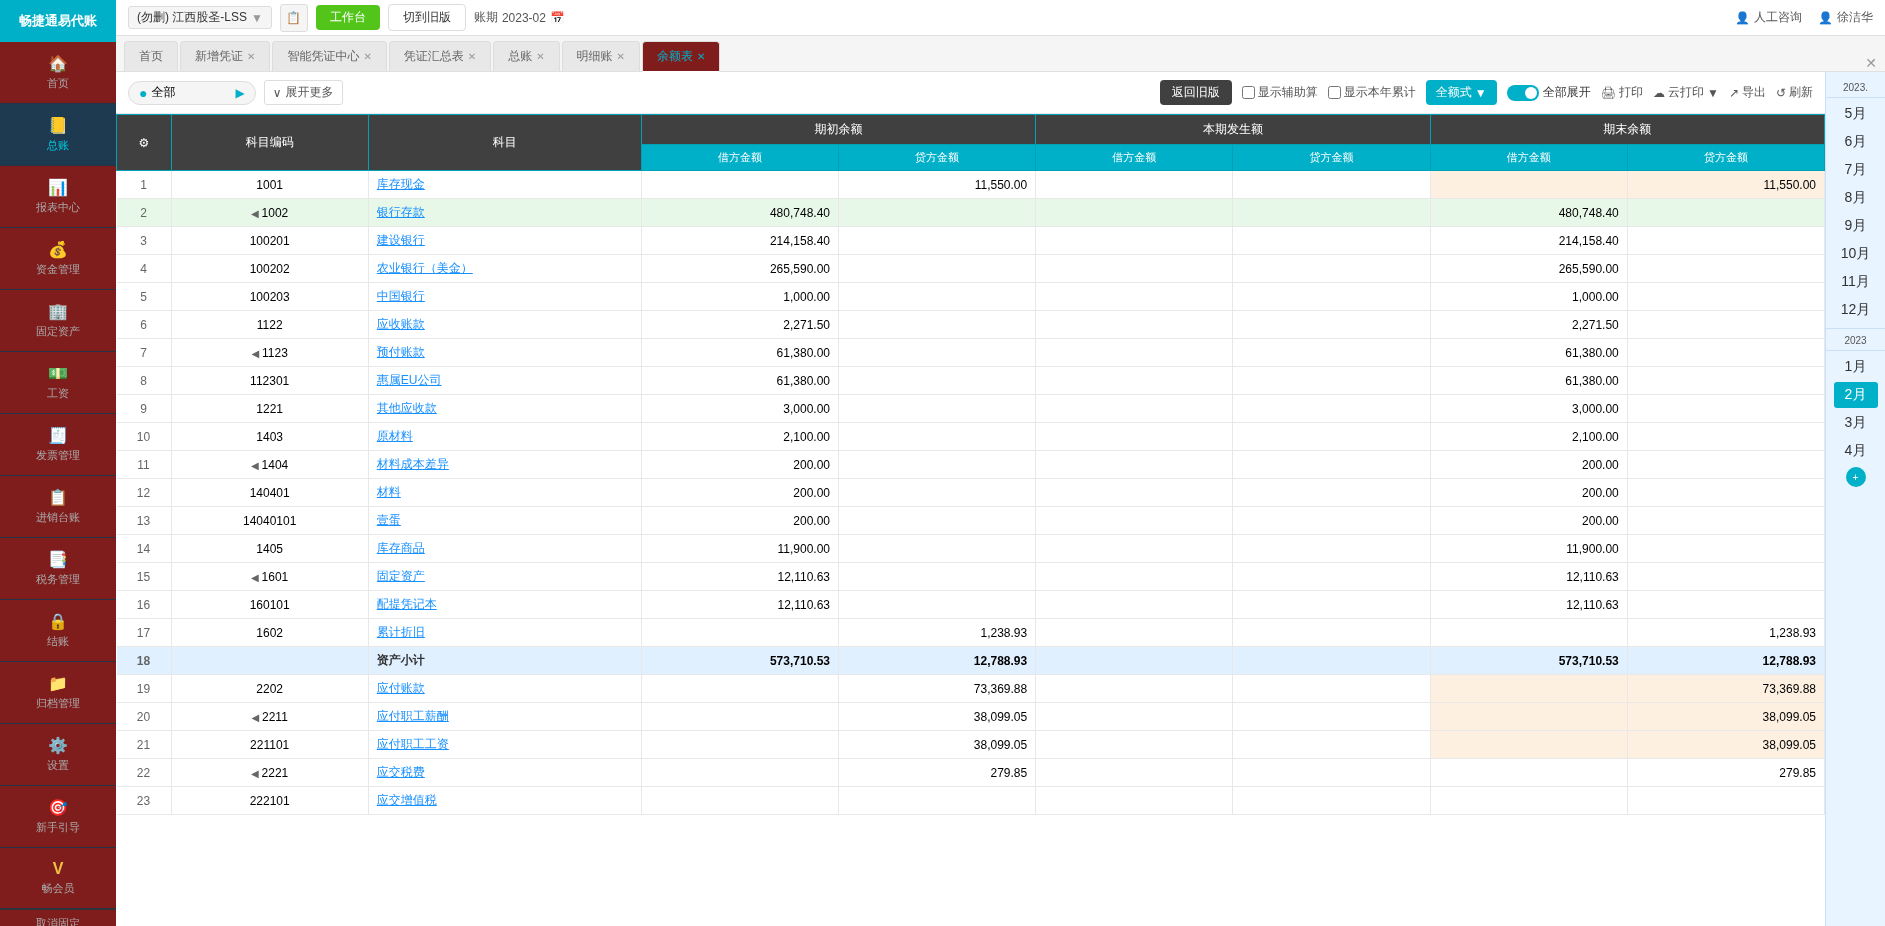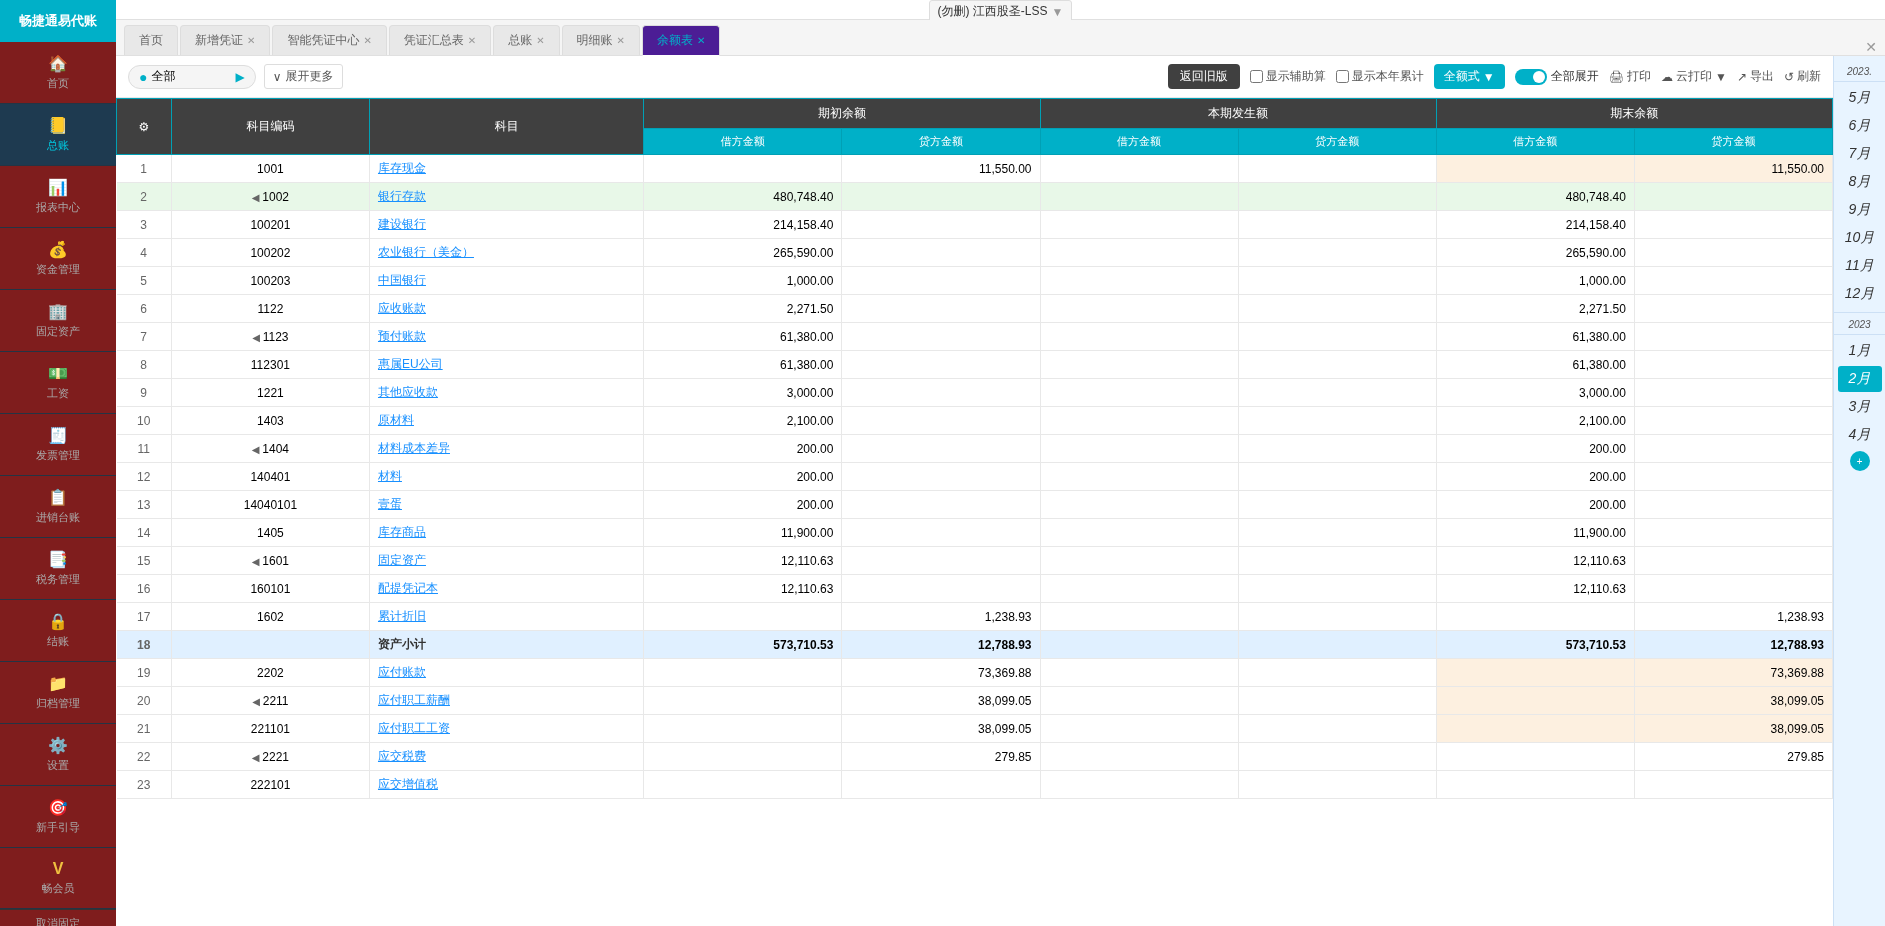--- a/index.html
+++ b/index.html
@@ -11,33 +11,33 @@
     .sidebar-item { display: flex; flex-direction: column; align-items: center; padding: 12px 4px; color: #aaa; cursor: pointer; border-bottom: 1px solid #243444; }
     .sidebar-item.active { background: #1e3a50; color: #00c8e0; }
     .sidebar-item .si-icon { font-size: 16px; margin-bottom: 3px; }
     .sidebar-item .si-label { font-size: 11px; }
     .sidebar-bottom { margin-top: auto; border-top: 1px solid #333; }
 
     
     .main { flex: 1; display: flex; flex-direction: column; overflow: hidden; }
 
     
-    .topbar { height: 20px; background: white; display: flex; align-items: center; padding: 0 12px; border-bottom: 1px solid #e0e0e0; gap: 8px; flex-direction: column; }
+    .topbar { height: 36px; background: white; display: flex; align-items: center; padding: 0 12px; border-bottom: 1px solid #e0e0e0; gap: 8px; }
     .topbar-company { display: flex; align-items: center; gap: 4px; font-size: 12px; color: #333; background: #f5f5f5; border: 1px solid #ddd; border-radius: 3px; padding: 2px 8px; cursor: pointer; }
     .topbar-icon-btn { width: 28px; height: 28px; background: #f5f5f5; border: 1px solid #ddd; border-radius: 3px; display: flex; align-items: center; justify-content: center; cursor: pointer; color: #555; }
     .btn-green { background: #52c41a; color: white; border: none; border-radius: 4px; padding: 4px 14px; cursor: pointer; font-size: 12px; }
     .btn-outline { background: white; color: #333; border: 1px solid #ddd; border-radius: 4px; padding: 4px 14px; cursor: pointer; font-size: 12px; }
     .topbar-accounting { font-size: 12px; color: #555; display: flex; align-items: center; gap: 4px; }
     .topbar-right { margin-left: auto; display: flex; align-items: center; gap: 16px; color: #555; }
     .topbar-right .user-info { display: flex; align-items: center; gap: 4px; }
 
     
     .tabbar { height: 36px; background: #f5f5f5; display: flex; align-items: flex-end; padding-left: 8px; border-bottom: 1px solid #e0e0e0; }
     .tab { padding: 6px 14px; border: 1px solid #ddd; border-bottom: none; background: #e8e8e8; color: #666; cursor: pointer; border-radius: 4px 4px 0 0; margin-right: 2px; font-size: 12px; display: flex; align-items: center; gap: 4px; }
-    .tab.active { background: #4c1d95; color: #00b0c8; border-bottom: 1px solid white; margin-bottom: -1px; }
+    .tab.active { background: #7f1d1d; color: #00b0c8; border-bottom: 1px solid white; margin-bottom: -1px; }
     .tab .close-btn { color: #999; font-size: 10px; cursor: pointer; }
     .tab.active .close-btn { color: #00b0c8; }
 
     
     .content { flex: 1; display: flex; overflow: hidden; }
 
     
     .balance-area { flex: 1; display: flex; flex-direction: column; overflow: hidden; background: white; }
 
     
@@ -71,21 +71,21 @@
     tbody td.subject-col.no-link { color: #333; text-decoration: none; cursor: default; }
     tbody td.amount-col { text-align: right; }
     tbody td.row-num { color: #666; text-align: center; }
 
     tr.highlight-green { background: #e8f8e8; }
     tr.highlight-green td { background: #e8f8e8; }
     tr.highlight-subtotal { background: #e0f0ff; }
     tr.highlight-subtotal td { background: #e0f0ff; font-weight: bold; }
 
     
-    .right-panel { width: 52px; background: #e8f4ff; border-left: 1px solid #cce0f5; display: flex; flex-direction: column; align-items: center; padding-top: 8px; overflow-y: auto; font-style: italic; }
+    .right-panel { width: 60px; background: #e8f4ff; border-left: 1px solid #cce0f5; display: flex; flex-direction: column; align-items: center; padding-top: 8px; overflow-y: auto; }
     .right-panel-item { width: 44px; height: 26px; display: flex; align-items: center; justify-content: center; font-size: 14px; color: #333; cursor: pointer; border-radius: 3px; margin: 1px 0; text-align: center; }
     .right-panel-item.active { background: #00b0c8; color: white; border-radius: 3px; }
     .right-panel-icon { width: 20px; height: 20px; background: #00b0c8; border-radius: 50%; display: flex; align-items: center; justify-content: center; color: white; font-size: 10px; margin: 2px auto; cursor: pointer; }
   </style>
 </head>
 <body>
 
 <div class="sidebar">
   <div class="sidebar-logo">畅捷通易代账</div>
 

